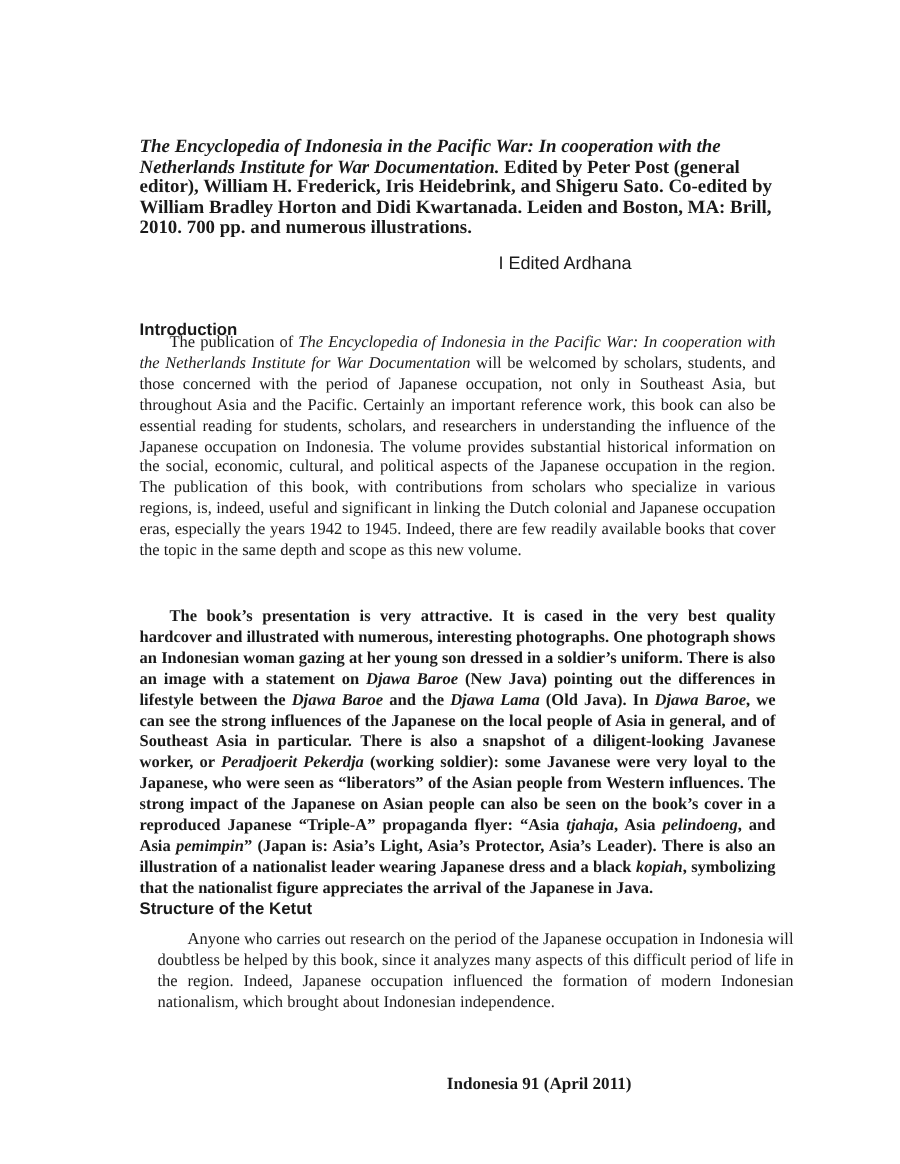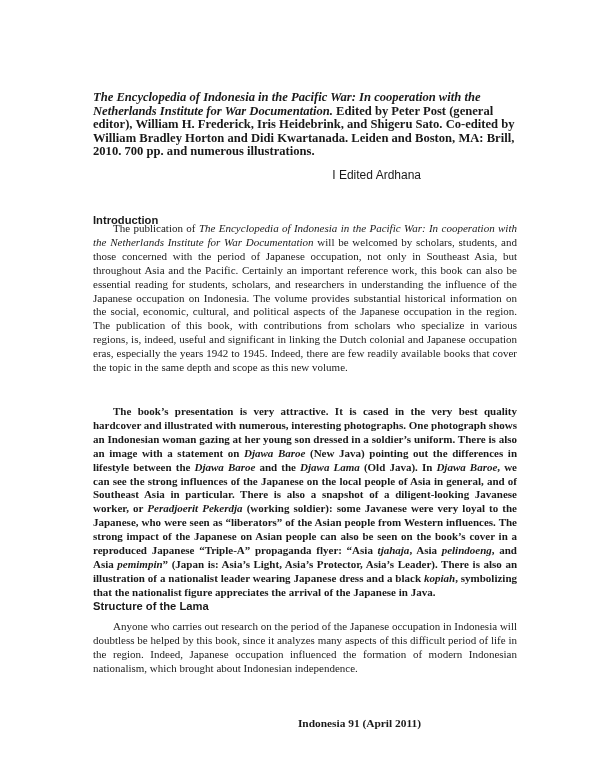--- a/index.html
+++ b/index.html
@@ -7,33 +7,33 @@
     .page { position: absolute; left: 0; top: 0; width: 481px; height: 776px; background: #fff; padding-left: 23px; }
     .citation { position: absolute; left: 93px; top: 91px; width: 424px; font-size: 12.6px; line-height: 13.6px; font-weight: bold; }
     .citation i { font-style: italic; }
     .author { position: absolute; right: 83px; top: 168px; font-family: "Liberation Sans", "DejaVu Sans", sans-serif; font-size: 12px; }
     .heading { position: absolute; left: 93px; font-family: "Liberation Sans", "DejaVu Sans", sans-serif; font-weight: bold; font-size: 11.2px; }
     .h-intro { top: 202px; margin-top: 12px; }
     .h-structure { top: 600px; }
     .para { position: absolute; left: 93px; width: 424px; font-size: 11px; line-height: 13.9px; text-align: justify; text-indent: 20px; }
     .p1 { top: 222px; }
     .p2 { top: 405px; font-weight: bold; }
-    .p3 { top: 620px; }
+    .p3 { top: 620px; margin-left: 12px; }
     .para i { font-style: italic; }
     .footer { position: absolute; right: 83px; top: 717px; font-weight: bold; font-size: 11.4px; }
   </style>
 </head>
 <body>
 
 <div class="page">
   <div class="citation"><i>The Encyclopedia of Indonesia in the Pacific War: In cooperation with the Netherlands Institute for War Documentation.</i><span> Edited by Peter Post (general editor), William H. Frederick, Iris Heidebrink, and Shigeru Sato. Co-edited by William Bradley Horton and Didi Kwartanada. Leiden and Boston, MA: Brill, 2010. 700 pp. and numerous illustrations.</span></div>
 
   <div class="author">I Edited Ardhana</div>
 
   <div class="heading h-intro">Introduction</div>
   <div class="para p1"><span>The publication of </span><i>The Encyclopedia of Indonesia in the Pacific War: In cooperation with the Netherlands Institute for War Documentation</i><span> will be welcomed by scholars, students, and those concerned with the period of Japanese occupation, not only in Southeast Asia, but throughout Asia and the Pacific. Certainly an important reference work, this book can also be essential reading for students, scholars, and researchers in understanding the influence of the Japanese occupation on Indonesia. The volume provides substantial historical information on the social, economic, cultural, and political aspects of the Japanese occupation in the region. The publication of this book, with contributions from scholars who specialize in various regions, is, indeed, useful and significant in linking the Dutch colonial and Japanese occupation eras, especially the years 1942 to 1945. Indeed, there are few readily available books that cover the topic in the same depth and scope as this new volume.</span></div>
   <div class="para p2"><span>The book’s presentation is very attractive. It is cased in the very best quality hardcover and illustrated with numerous, interesting photographs. One photograph shows an Indonesian woman gazing at her young son dressed in a soldier’s uniform. There is also an image with a statement on </span><i>Djawa Baroe</i><span> (New Java) pointing out the differences in lifestyle between the </span><i>Djawa Baroe</i><span> and the </span><i>Djawa Lama</i><span> (Old Java). In </span><i>Djawa Baroe</i><span>, we can see the strong influences of the Japanese on the local people of Asia in general, and of Southeast Asia in particular. There is also a snapshot of a diligent-looking Javanese worker, or </span><i>Peradjoerit Pekerdja</i><span> (working soldier): some Javanese were very loyal to the Japanese, who were seen as “liberators” of the Asian people from Western influences. The strong impact of the Japanese on Asian people can also be seen on the book’s cover in a reproduced Japanese “Triple-A” propaganda flyer: “Asia </span><i>tjahaja</i><span>, Asia </span><i>pelindoeng</i><span>, and Asia </span><i>pemimpin</i><span>” (Japan is: Asia’s Light, Asia’s Protector, Asia’s Leader). There is also an illustration of a nationalist leader wearing Japanese dress and a black </span><i>kopiah</i><span>, symbolizing that the nationalist figure appreciates the arrival of the Japanese in Java.</span></div>
 
-  <div class="heading h-structure">Structure of the Lama</div>
+  <div class="heading h-structure">Structure of the Ketut</div>
   <div class="para p3"><span>Anyone who carries out research on the period of the Japanese occupation in Indonesia will doubtless be helped by this book, since it analyzes many aspects of this difficult period of life in the region. Indeed, Japanese occupation influenced the formation of modern Indonesian nationalism, which brought about Indonesian independence.</span></div>
 
   <div class="footer">Indonesia 91 (April 2011)</div>
 </div>
 
 </body></html>

